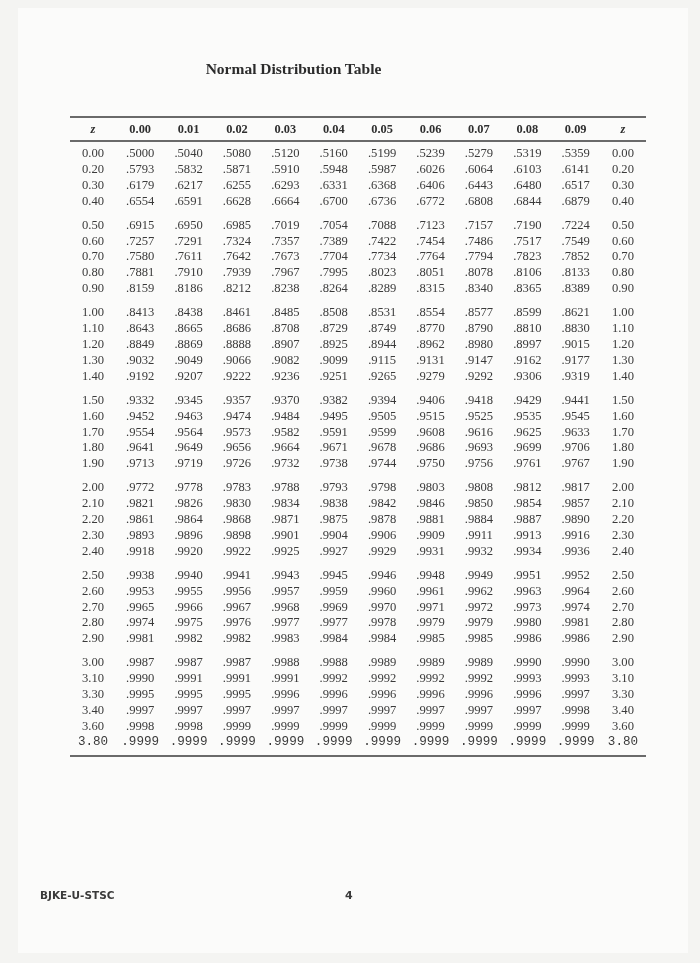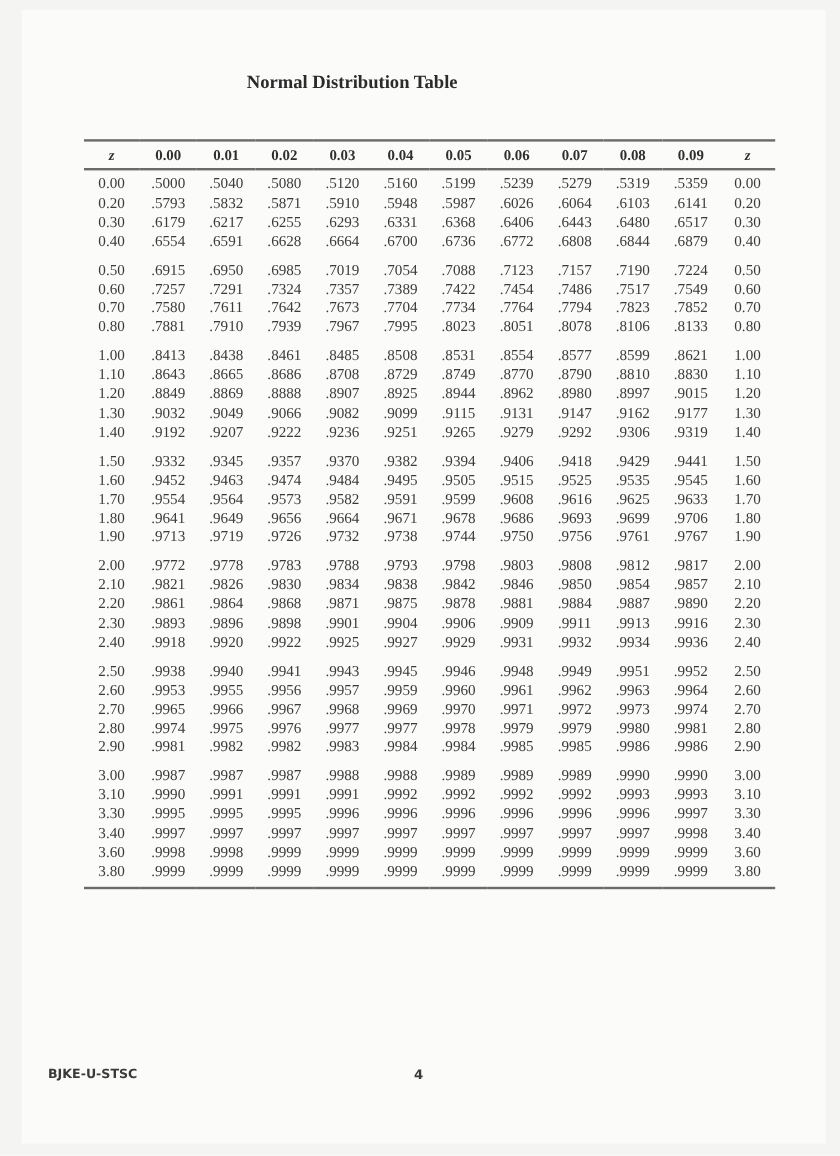--- a/index.html
+++ b/index.html
@@ -19,21 +19,21 @@
   .ztable thead th {
     font-weight: bold; font-size: 12.4px; color: #2f2f2f; height: 22px; padding: 0;
     border-top: 2px solid #6a6a6a; border-bottom: 2px solid #6a6a6a; text-align: center;
   }
   .ztable thead th.zh { font-style: italic; font-weight: bold; }
   .ztable td { padding: 0; height: 15.9px; line-height: 15.9px; text-align: center; white-space: nowrap; }
   .ztable td.z { width: 46px; }
   .ztable td.v { width: 48.4px; }
   .ztable tbody tr.gap td { padding-top: 8px; }
   .ztable tbody tr.first td { padding-top: 4px; }
-  .ztable tbody tr.last td { border-bottom: 2px solid #6a6a6a; padding-bottom: 4px; }
+  .ztable tbody tr.last td { border-bottom: 2px solid #6a6a6a; padding-bottom: 4px; font-family: Liberation Mono, monospace; }
   .footer-code {
     position: absolute; left: 40px; top: 889px; font-family: "DejaVu Sans", sans-serif;
     font-weight: bold; font-size: 10.5px; color: #3a3a3a;
   }
   .footer-page {
     position: absolute; left: 345px; top: 889px; font-family: "DejaVu Sans", sans-serif;
     font-weight: bold; font-size: 11px; color: #3a3a3a;
   }
 </style>
 </head>
@@ -166,20 +166,34 @@
         <td class="v">.7939</td>
         <td class="v">.7967</td>
         <td class="v">.7995</td>
         <td class="v">.8023</td>
         <td class="v">.8051</td>
         <td class="v">.8078</td>
         <td class="v">.8106</td>
         <td class="v">.8133</td>
         <td class="z">0.80</td>
       </tr>
+      <tr>
+        <td class="z">0.90</td>
+        <td class="v">.8159</td>
+        <td class="v">.8186</td>
+        <td class="v">.8212</td>
+        <td class="v">.8238</td>
+        <td class="v">.8264</td>
+        <td class="v">.8289</td>
+        <td class="v">.8315</td>
+        <td class="v">.8340</td>
+        <td class="v">.8365</td>
+        <td class="v">.8389</td>
+        <td class="z">0.90</td>
+      </tr>
       <tr class="gap">
         <td class="z">1.00</td>
         <td class="v">.8413</td>
         <td class="v">.8438</td>
         <td class="v">.8461</td>
         <td class="v">.8485</td>
         <td class="v">.8508</td>
         <td class="v">.8531</td>
         <td class="v">.8554</td>
         <td class="v">.8577</td>

